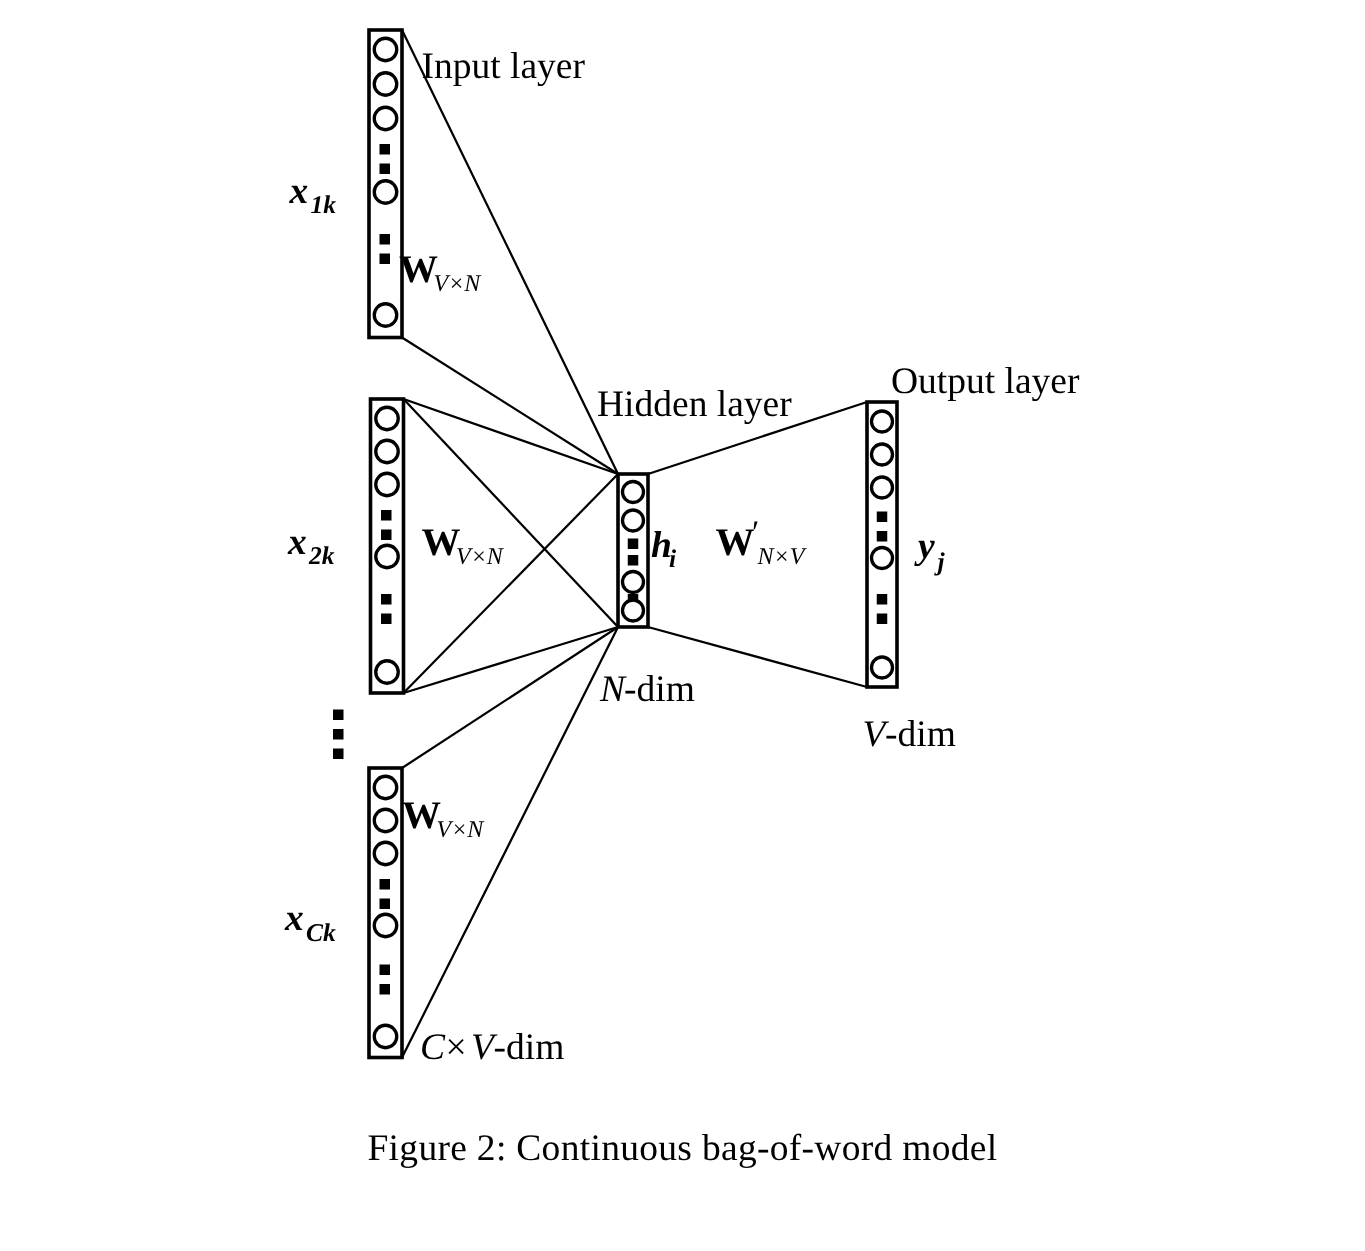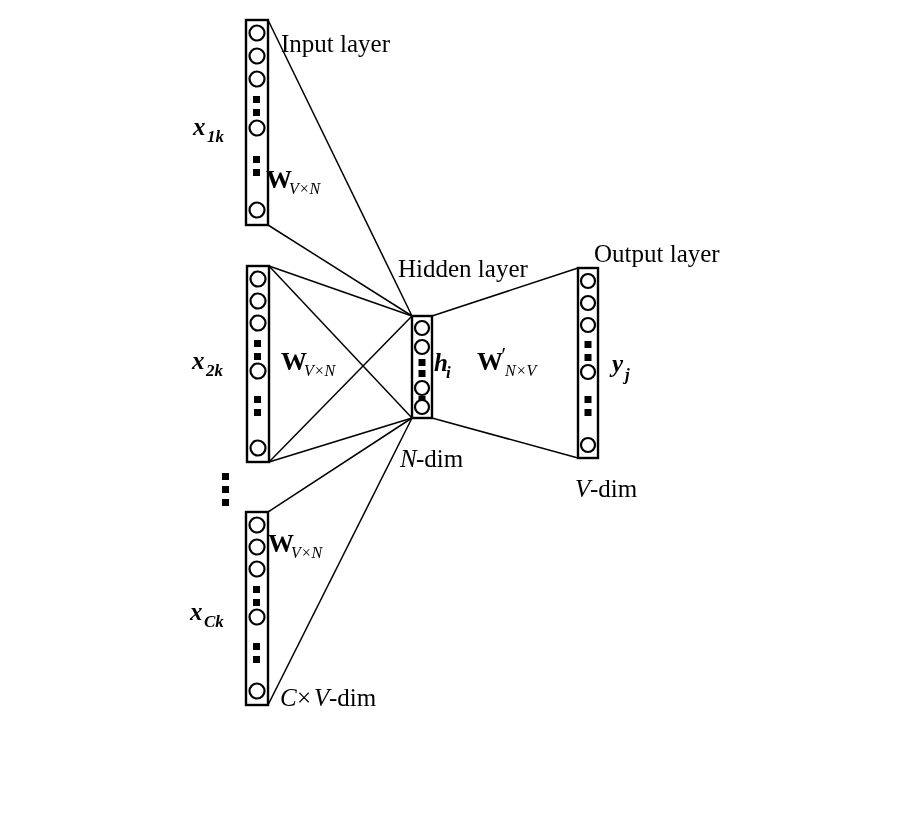--- a/index.html
+++ b/index.html
@@ -254,14 +254,15 @@
     </g>
     <g>
       <text class="lbl-italic" x="280" y="706">C</text>
       <text class="lbl" x="297" y="706">×</text>
       <text class="lbl-italic" x="314" y="706">V</text>
       <text class="lbl" x="329" y="706">-dim</text>
     </g>
 
   </svg>
 
+  <div class="caption">Figure 2:  Continuous bag-of-word model</div>
 
 </div>
 
 </body></html>

